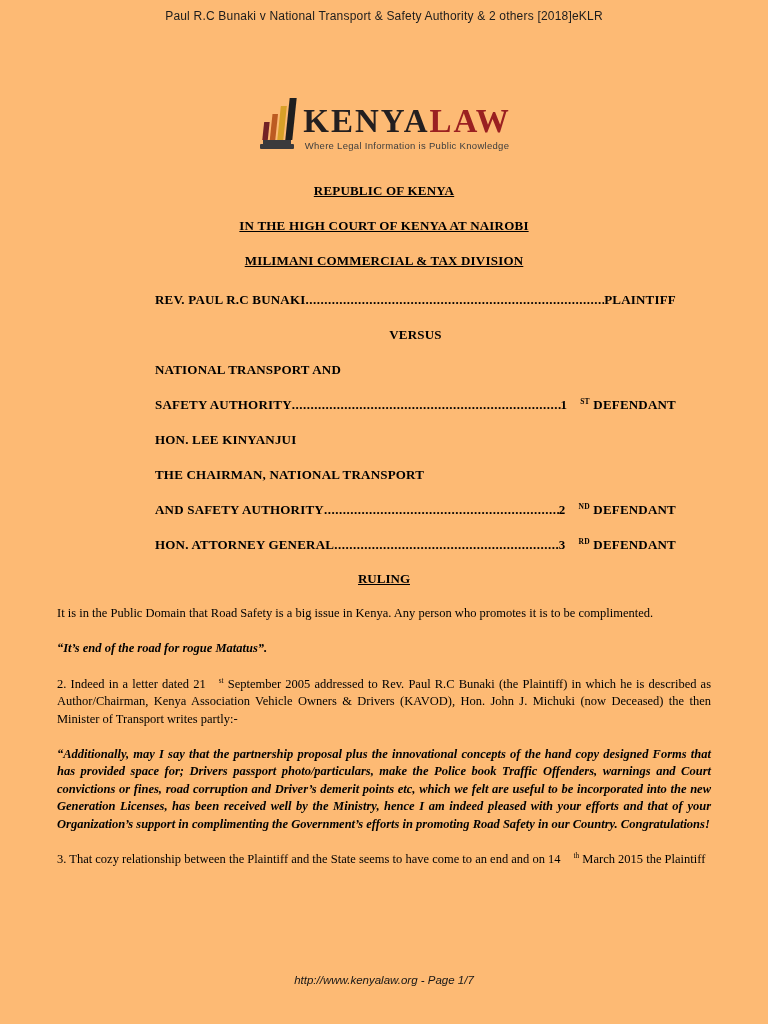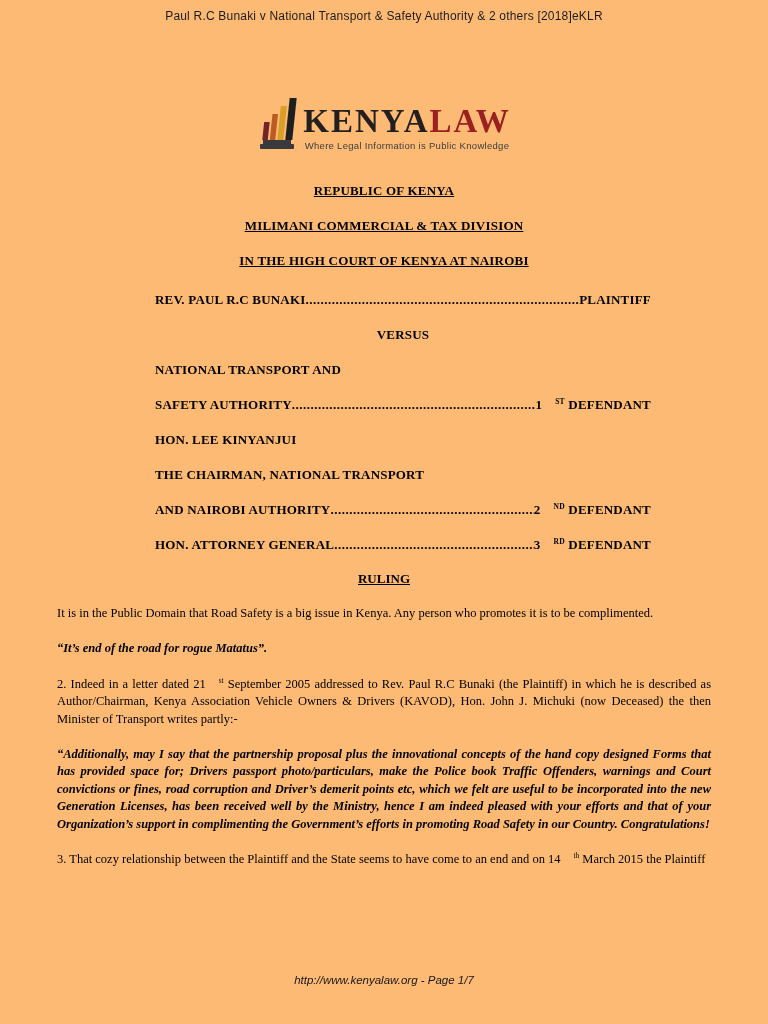--- a/index.html
+++ b/index.html
@@ -57,21 +57,21 @@
   .court-heading {
     text-align: center;
     font-weight: bold;
     text-decoration: underline;
     font-size: 13px;
     line-height: 16px;
     margin-bottom: 19px;
     letter-spacing: 0.2px;
   }
   
-  .parties { margin: 22px 117px 0 155px; }
+  .parties { margin: 22px 92px 0 155px; }
   .party-line {
     font-weight: bold;
     font-size: 13px;
     line-height: 17px;
     margin-bottom: 18px;
     letter-spacing: 0.2px;
   }
   .party-line.leader { display: flex; align-items: baseline; }
   .party-name { white-space: nowrap; }
   .party-dots {
@@ -144,41 +144,41 @@
         <div class="logo-title">
           <span style="color: rgb(35, 31, 32);">KENYA</span><span class="law" style="color: rgb(154, 32, 33);">LAW</span>
         </div>
         <div class="logo-tagline">Where Legal Information is Public Knowledge</div>
       </div>
     </div>
   </div>
 
   <div class="court-headings">
     <div class="court-heading">REPUBLIC OF KENYA</div>
+    <div class="court-heading">IN THE HIGH COURT OF KENYA AT NAIROBI</div>
     <div class="court-heading">MILIMANI COMMERCIAL &amp; TAX DIVISION</div>
-    <div class="court-heading">IN THE HIGH COURT OF KENYA AT NAIROBI</div>
   </div>
 
   <div class="parties">
     <div class="party-line leader">
       <span class="party-name">REV. PAUL R.C BUNAKI</span>
         <span class="party-dots">........................................................................................................................................................................</span>
         <span class="party-label"><span>PLAINTIFF</span></span>
     </div>
     <div class="party-line center">VERSUS</div>
     <div class="party-line">NATIONAL TRANSPORT AND</div>
     <div class="party-line leader">
       <span class="party-name">SAFETY AUTHORITY</span>
         <span class="party-dots">........................................................................................................................................................................</span>
         <span class="party-label"><span>1</span><sup>ST</sup><span> DEFENDANT</span></span>
     </div>
     <div class="party-line">HON. LEE KINYANJUI</div>
     <div class="party-line">THE CHAIRMAN, NATIONAL TRANSPORT</div>
     <div class="party-line leader">
-      <span class="party-name">AND NAIROBI AUTHORITY</span>
+      <span class="party-name">AND SAFETY AUTHORITY</span>
         <span class="party-dots">........................................................................................................................................................................</span>
         <span class="party-label"><span>2</span><sup>ND</sup><span> DEFENDANT</span></span>
     </div>
     <div class="party-line leader">
       <span class="party-name">HON. ATTORNEY GENERAL</span>
         <span class="party-dots">........................................................................................................................................................................</span>
         <span class="party-label"><span>3</span><sup>RD</sup><span> DEFENDANT</span></span>
     </div>
   </div>
 

